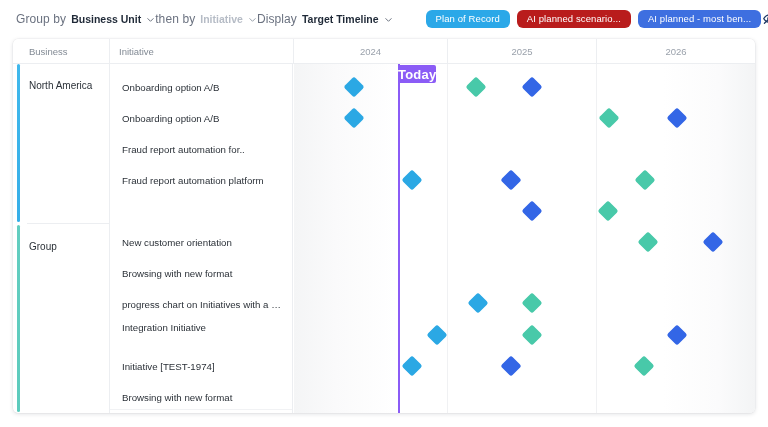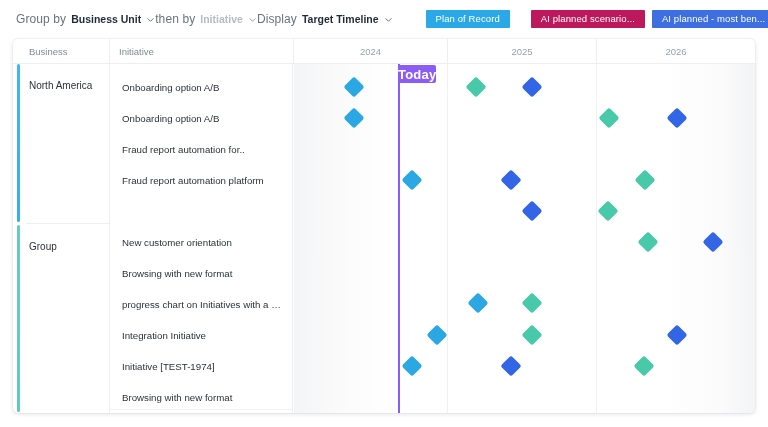--- a/index.html
+++ b/index.html
@@ -30,28 +30,28 @@
   .caret {
     width: 9px; height: 9px; margin-left: 5px; display: inline-block;
     position: relative; top: 1px;
   }
   .caret svg { display: block; }
   .gap-lg { width: 26px; }
   .gap-md { width: 22px; }
 
   .pill-row { display: flex; align-items: center; margin-left: 33px; gap: 7px; }
   .pill {
-    height: 18px; border-radius: 1px;
+    height: 18px; border-radius: 6px;
     display: flex; align-items: center; justify-content: center;
     padding: 0 10px;
     font-size: 9.5px; color: #ffffff; font-weight: normal;
     white-space: nowrap; letter-spacing: .1px;
   }
   .pill-por  { background: #2BA8E8; }
-  .pill-ai1  { background: #be185d; margin-left: 14px; }
+  .pill-ai1  { background: #b91c1c; }
   .pill-ai2  { background: #3E6FE0; }
 
   .right-icons {
     margin-left: auto; display: flex; align-items: center; gap: 14px;
     padding-right: 2px;
   }
   .icon-btn { width: 17px; height: 17px; display: flex; align-items: center; justify-content: center; }
 
   
   .card {
@@ -220,21 +220,21 @@
     </div>
 
     <div class="col-initiative">
       <div class="init-cell" style="top:18px;">Onboarding option A/B</div>
       <div class="init-cell" style="top:49px;">Onboarding option A/B</div>
       <div class="init-cell" style="top:80px;">Fraud report automation for..</div>
       <div class="init-cell" style="top:111px;">Fraud report automation platform</div>
       <div class="init-cell" style="top:173px;">New customer orientation</div>
       <div class="init-cell" style="top:204px;">Browsing with new format</div>
       <div class="init-cell" style="top:235px;">progress chart on Initiatives with a very...</div>
-      <div class="init-cell" style="top:266px;">Integration Initiative</div>
+      <div class="init-cell" style="top:258px;">Integration Initiative</div>
       <div class="init-cell" style="top:297px;">Initiative [TEST-1974]</div>
       <div class="init-cell" style="top:328px;">Browsing with new format</div>
       <div class="row-sep" style="top:345px;"></div>
     </div>
 
     <div class="col-timeline">
       <div class="year-div" style="left:153px;"></div>
       <div class="year-div" style="left:302px;"></div>
 
       <div class="today-line" style="left:104px;"></div>

